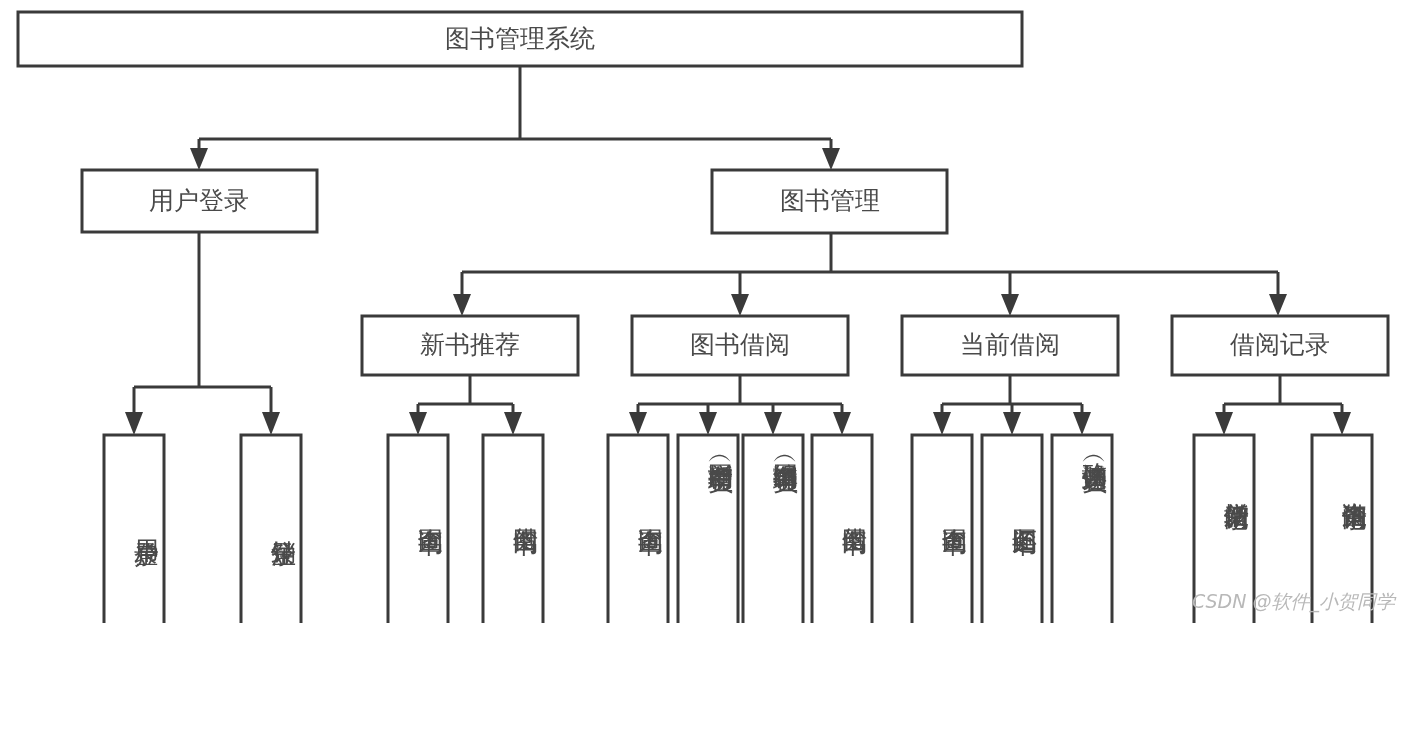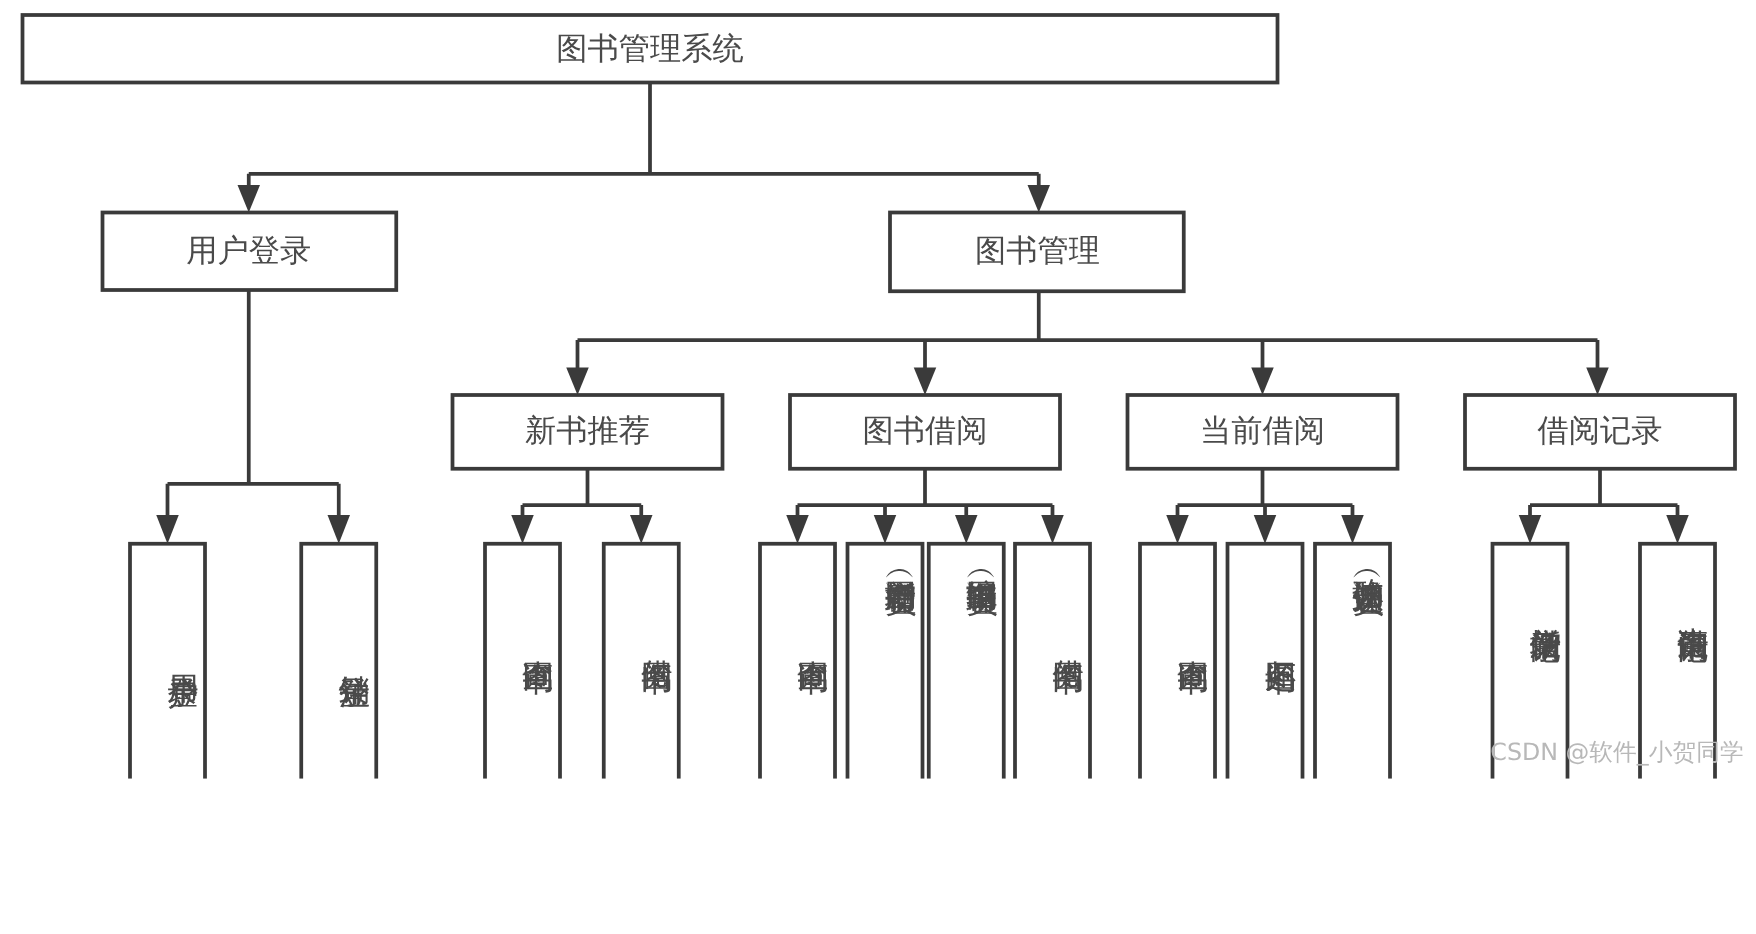--- a/index.html
+++ b/index.html
@@ -60,20 +60,21 @@
   }
   .watermark {
     position: absolute;
     right: 10px;
     bottom: 8px;
     color: #b8b8b8;
     font-family: "DejaVu Sans", "Liberation Sans", sans-serif;
     font-size: 19px;
     white-space: nowrap;
     pointer-events: none;
+    font-style: italic;
   }
 </style>
 </head>
 <body>
 
 <div id="diagram-root">
 
   <svg id="flowchart" viewBox="0 0 1405 747">
 
     <g>

